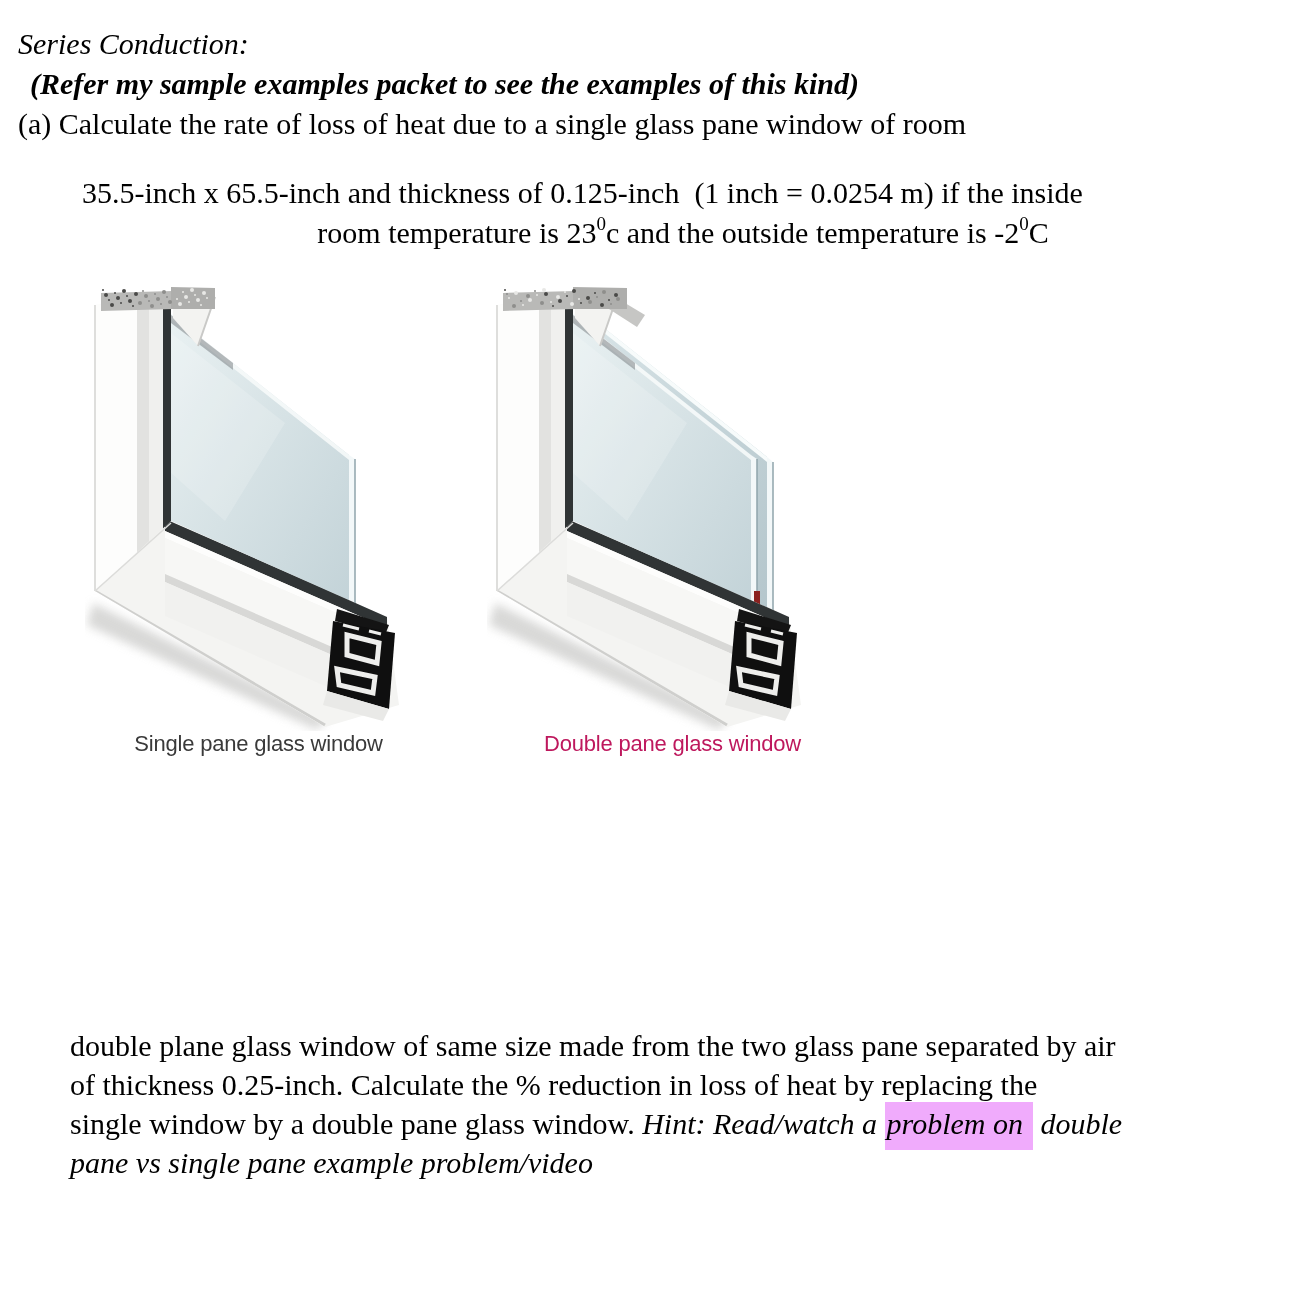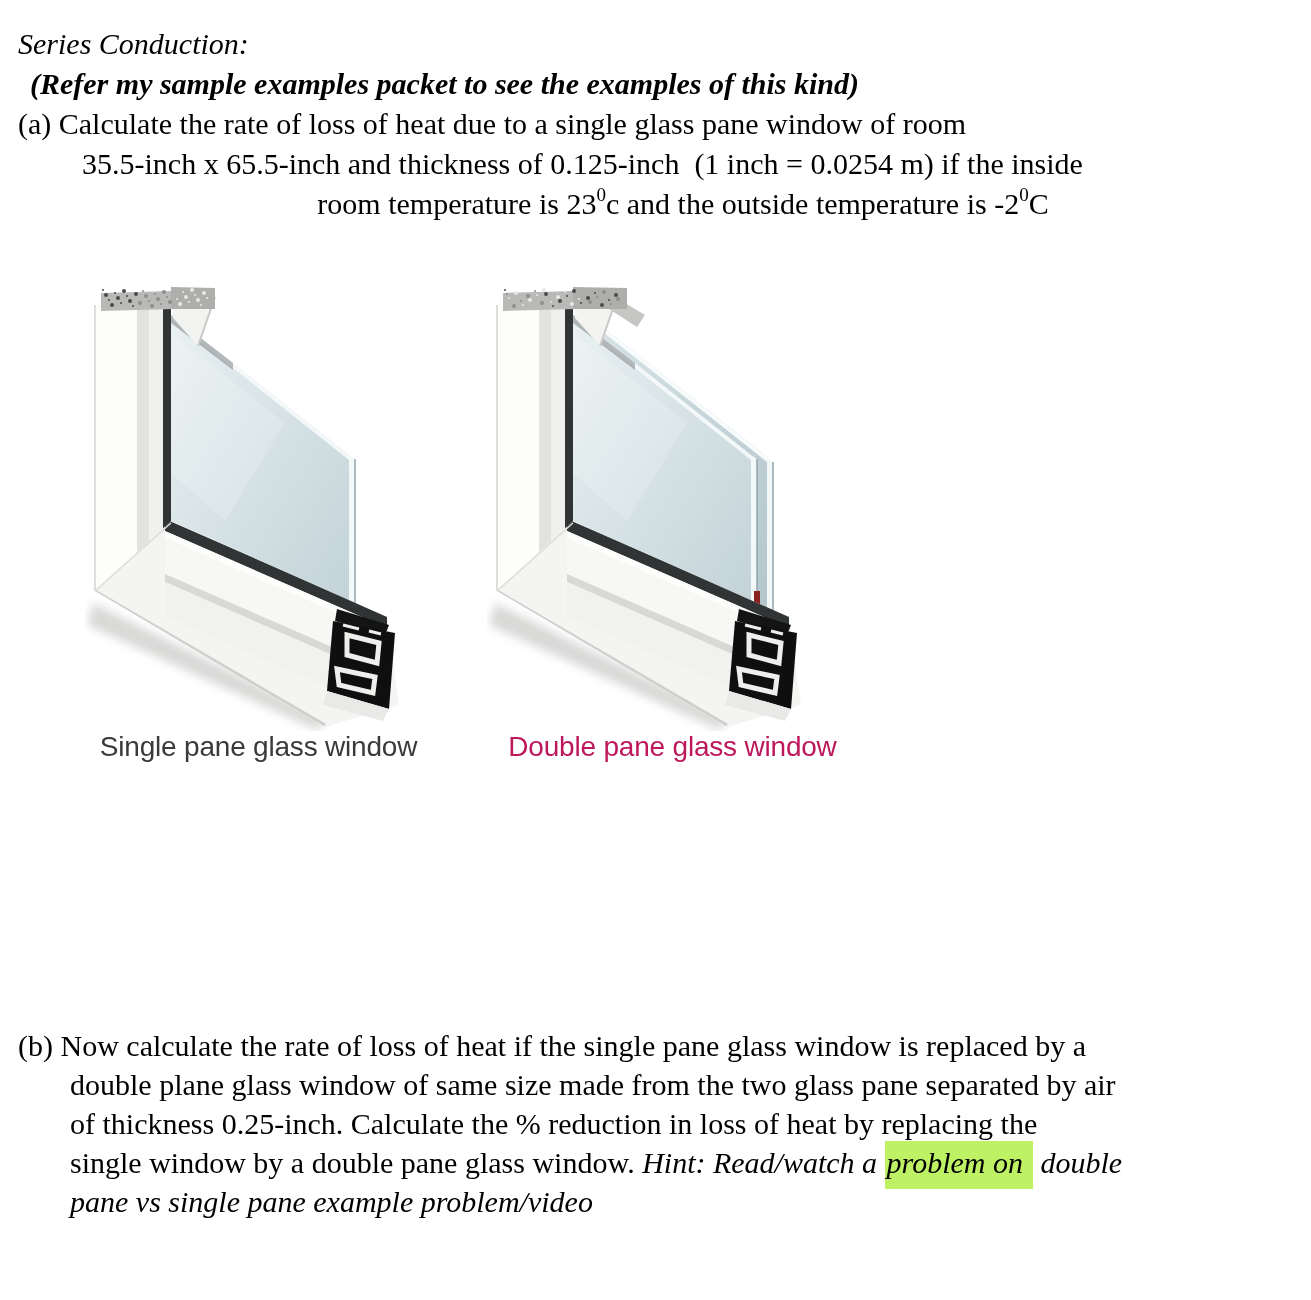--- a/index.html
+++ b/index.html
@@ -3,32 +3,32 @@
 <meta charset="utf-8">
 <style>
   html,body{margin:0;padding:0;background:#ffffff;}
   .page{
     position:relative;width:1213px;height:1300px;background:#ffffff;
     font-family:"Liberation Serif", serif;color:#000;overflow:hidden;
   }
   .textblock{position:absolute;left:18px;width:1280px;font-size:30px;line-height:40px;}
   .textblock .line{white-space:pre-wrap;}
   .it{font-style:italic;}
-  .indent-a2{padding-left:64px;}
+  .indent-a2{padding-left:64px;margin-top:29px;}
   .indent-a3{padding-left:50px;text-align:center;}
   .indent-b{padding-left:52px;}
   .note-indent{padding-left:12px;font-weight:bold;}
   .sup{font-size:19px;position:relative;top:-13px;line-height:0;}
   .hl{padding:5px 10px 10px 2px;}
   .figure{position:absolute;top:273px;width:382px;height:458px;}
   .fig-left{left:85px;}
   .fig-right{left:487px;}
   .caption{
     position:absolute;top:731px;width:345px;text-align:center;
-    font-family:"Liberation Sans", sans-serif;font-size:28px;letter-spacing:-0.2px;
+    font-family:"Liberation Sans", sans-serif;font-size:22px;letter-spacing:-0.2px;
   }
   .cap-left{left:86px;}
   .cap-right{left:500px;}
   .pb{top:1026px;line-height:39px;}
 </style>
 </head>
 <body>
 
 <div class="page">
 
@@ -214,20 +214,19 @@
       <path d="M262,362 L294,370 L292,390 L262,382 Z" fill="none" stroke="#eeeeec" stroke-width="5"></path>
       <path d="M252,396 L290,404 L288,420 L254,412 Z" fill="none" stroke="#eeeeec" stroke-width="5"></path>
       <path d="M258,352 l16,4 M284,358 l12,3" fill="none" stroke="#eeeeec" stroke-width="3"></path>
       <polygon points="242,418 304,436 298,448 238,432" fill="#e9e9e7"></polygon>
     </svg>
 
   <div class="caption cap-left" style="color: rgb(58, 58, 58);"><span>Single pane glass window</span></div>
   <div class="caption cap-right" style="color: #be185d;"><span>Double pane glass window</span></div>
 
   <div class="textblock pb">
-    <div class="line"><span>(b)</span> <span>Now calculate the rate of loss of heat if the single pane glass window is replaced by a</span></div>
     <div class="line indent-b"><span>double plane glass window of same size made from the two glass pane separated by air</span></div>
     <div class="line indent-b"><span>of thickness 0.25-inch. Calculate the % reduction in loss of heat by replacing the</span></div>
-    <div class="line indent-b"><span>single window by a double pane glass window. </span><span class="it">Hint: Read/watch a </span><span class="it hl" style="background: #bef264;">problem on</span><span class="it"> double</span></div>
+    <div class="line indent-b"><span>single window by a double pane glass window. </span><span class="it">Hint: Read/watch a </span><span class="it hl" style="background: #f0abfc;">problem on</span><span class="it"> double</span></div>
     <div class="line indent-b it"><span>pane vs single pane example problem/video</span></div>
   </div>
 
 </div>
 
 </body></html>

